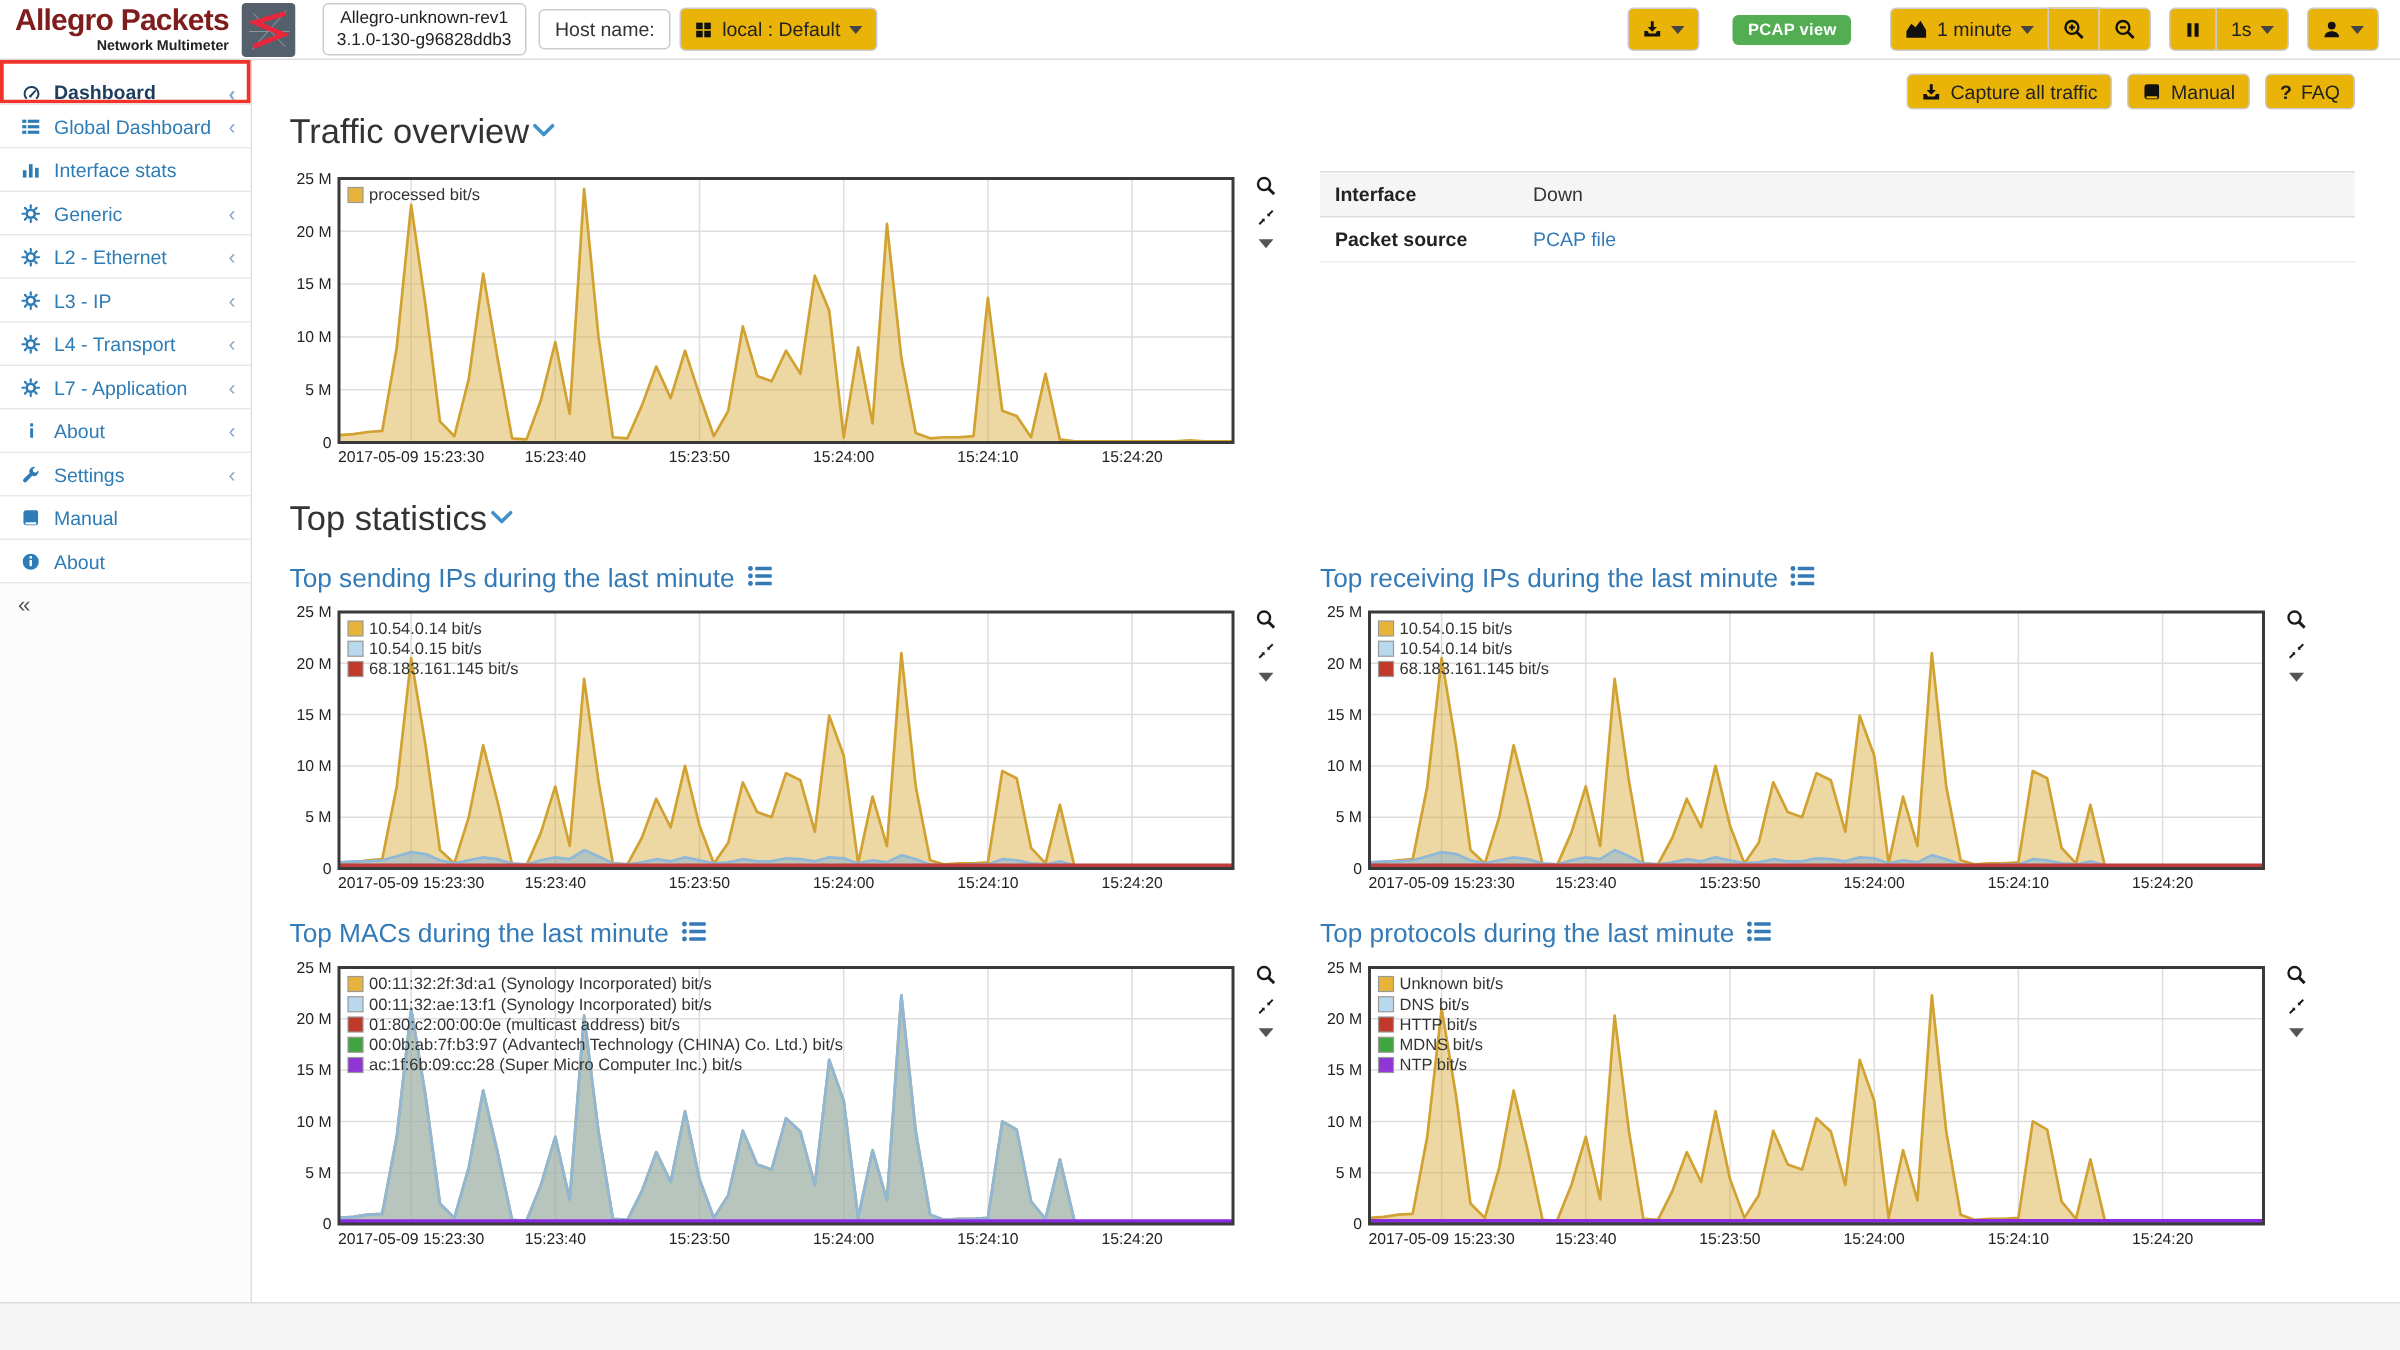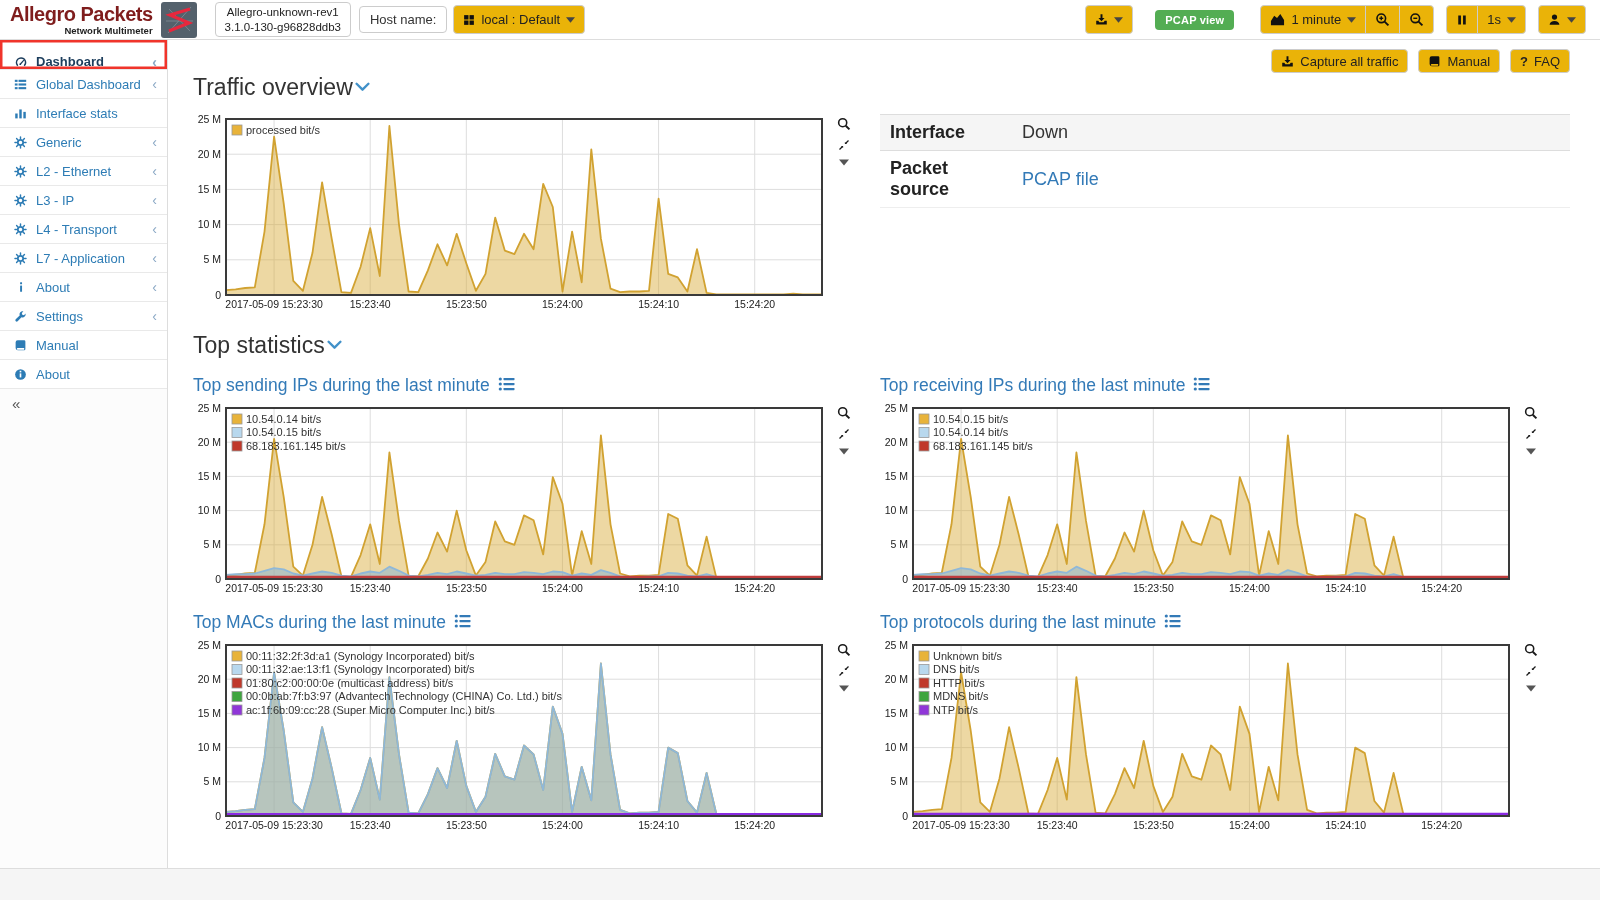--- a/index.html
+++ b/index.html
@@ -56,21 +56,21 @@
   .chart-block { display:flex; align-items:flex-start; }
   .chart-tools { width:22px; margin-left:8px; display:flex; flex-direction:column; align-items:center;
     gap:8px; padding-top:3px; }
   .tool-btn { background:none; border:none; padding:0; cursor:pointer; color:#1a1a1a; line-height:0; }
   .chart-title { font-size:17.5px; color:#337ab7; display:inline-flex; align-items:center; gap:8px;
     text-decoration:none; font-weight:400; }
   .chart-title-row { margin:12px 0 7px; }
   .row2 .chart-title-row { margin-top:16px; }
 
   
-  .info-table { width:100%; border-collapse:collapse; font-size:18px; margin-top:0; }
+  .info-table { width:100%; border-collapse:collapse; font-size:13px; margin-top:0; }
   .info-table tr { border-top:1px solid #ddd; }
   .info-table tr:last-child { border-bottom:1px solid #eee; }
   .info-table tr:nth-child(odd) { background:#f5f5f5; }
   .info-table td { padding:7px 10px; }
   .info-table td.k { font-weight:bold; width:132px; color:#222; }
   .link { color:#337ab7; text-decoration:none; cursor:pointer; }
 
   .footer { position:absolute; left:0; right:0; bottom:0; height:32px; background:#f5f5f5;
     border-top:1px solid #ddd; z-index:15; }
 </style>

